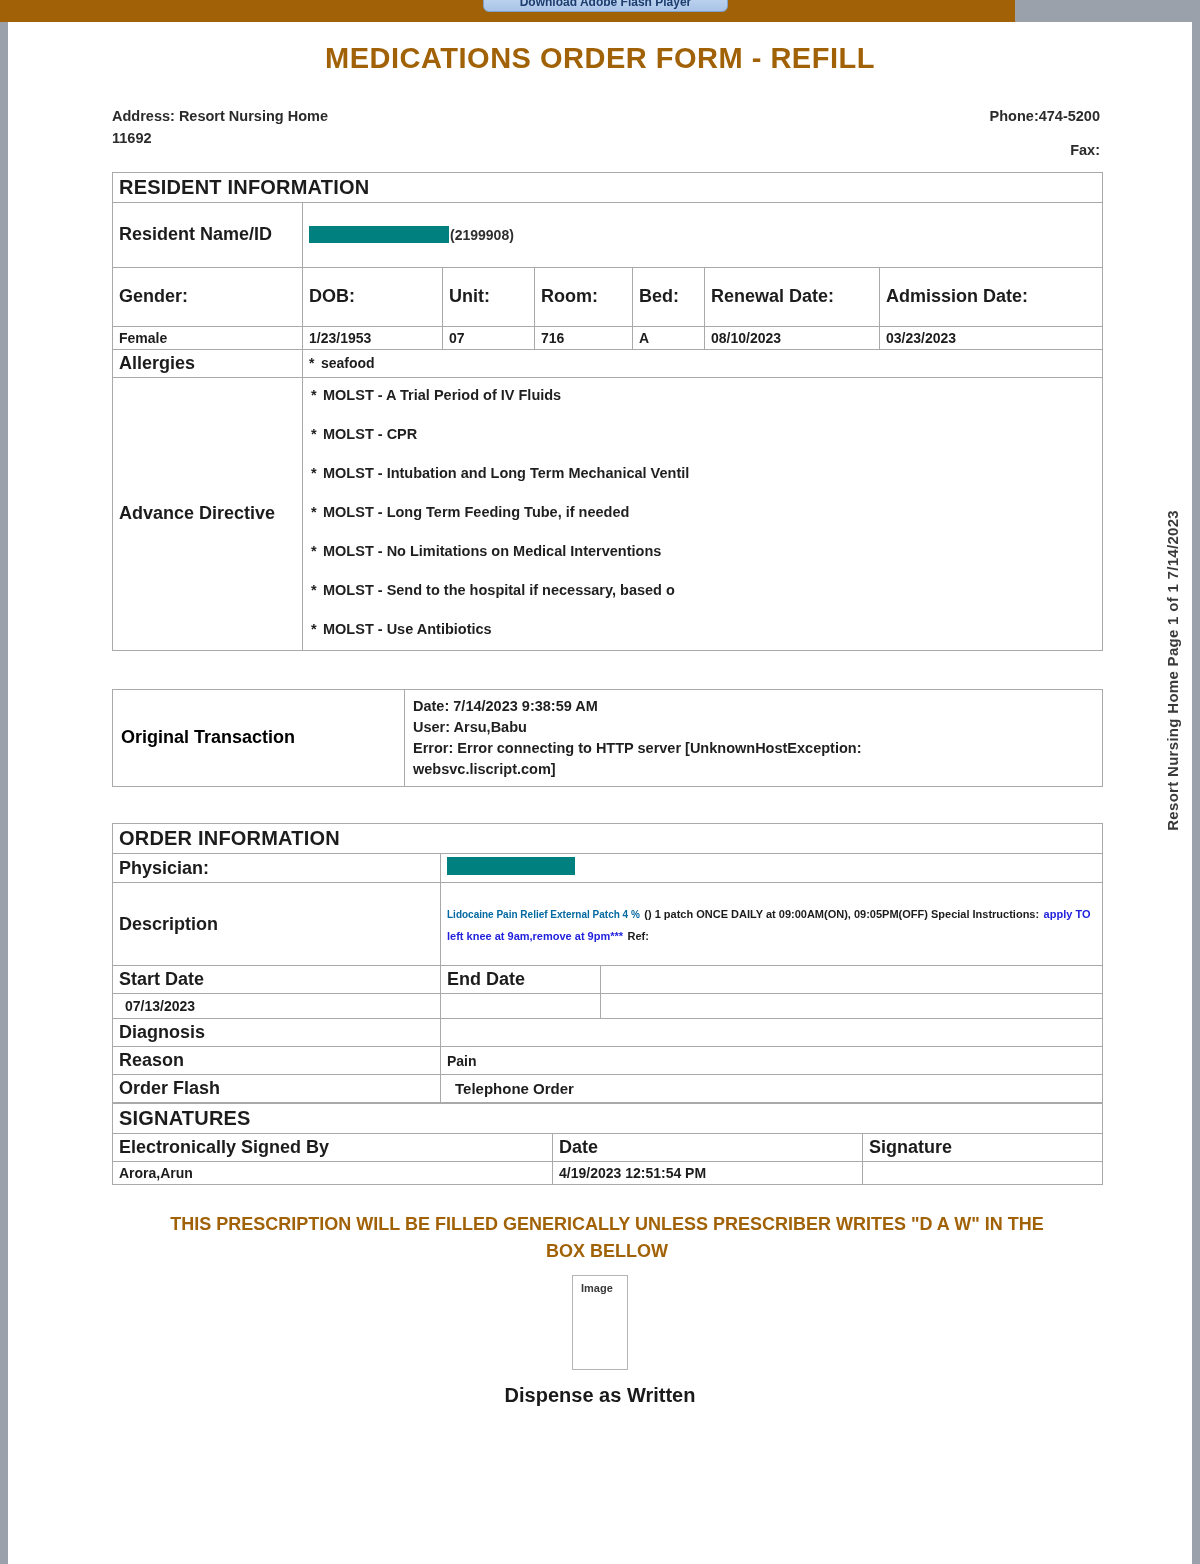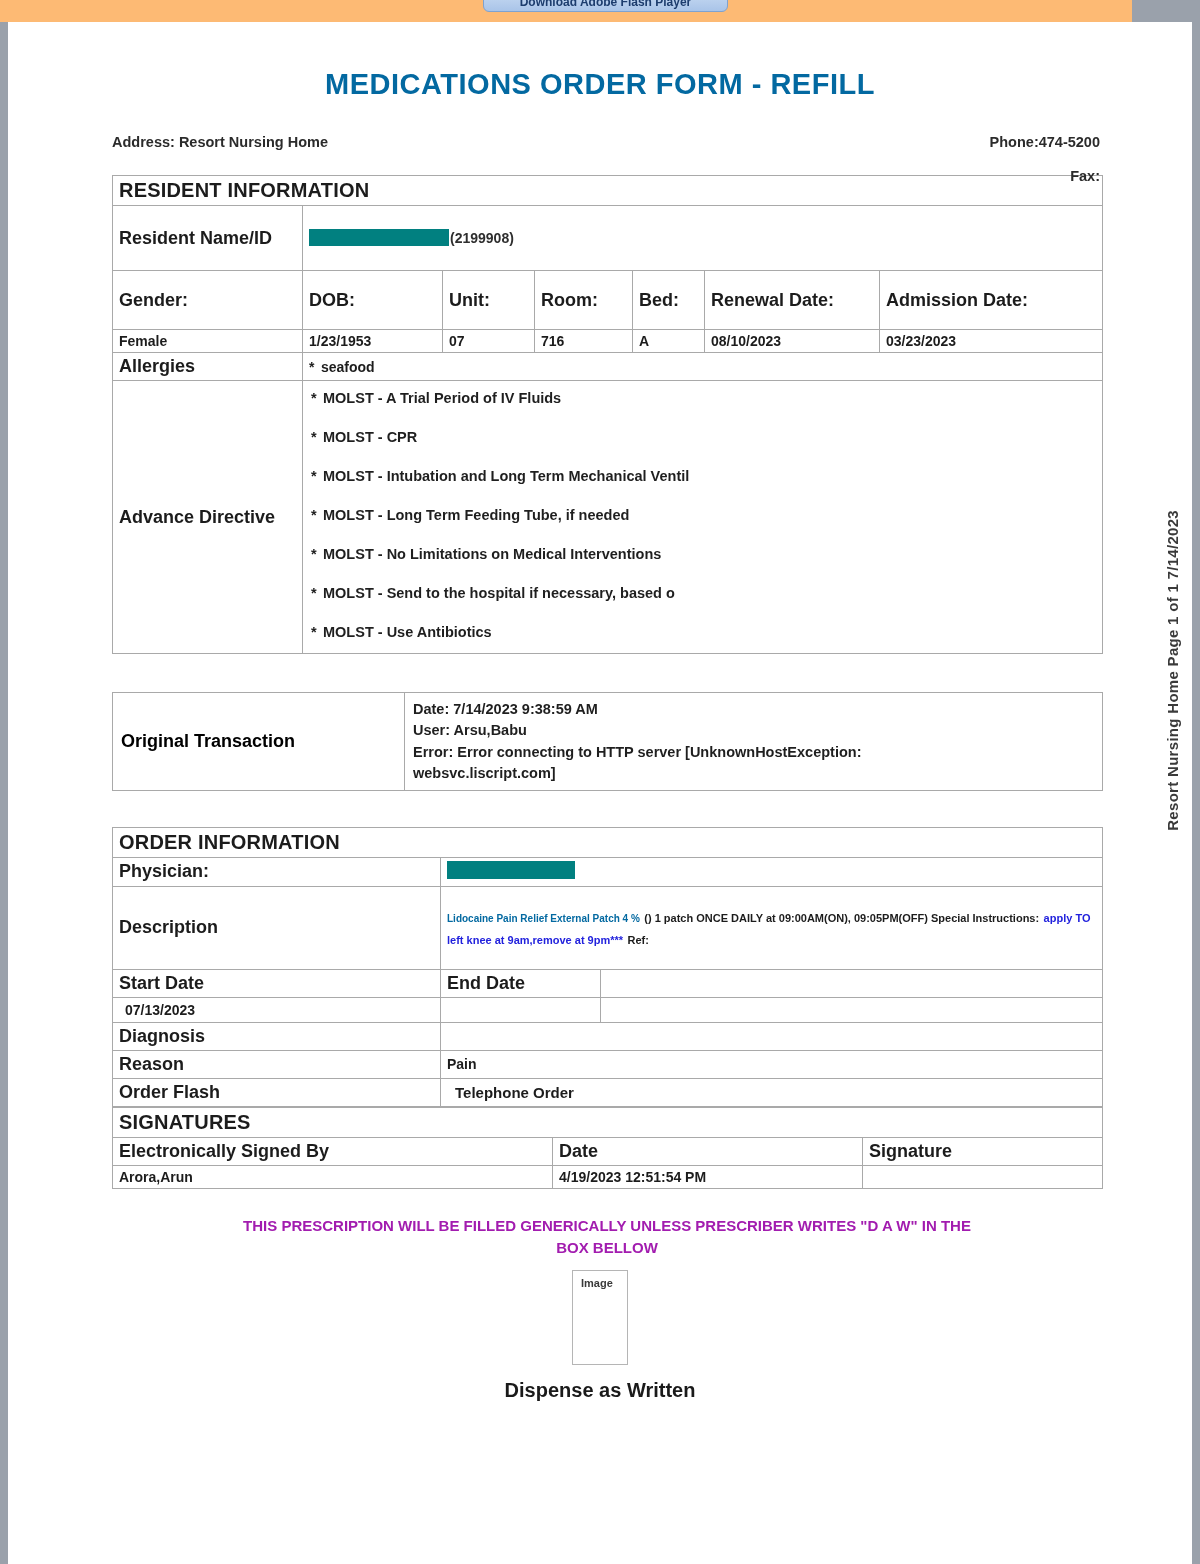--- a/index.html
+++ b/index.html
@@ -10,23 +10,23 @@
     width: 1200px;
     height: 1564px;
     background: #9aa1ab;
     font-family: "Liberation Sans", sans-serif;
     overflow: hidden;
     position: relative;
   }
   .top-bar {
     position: absolute;
     top: 0; left: 0;
-    width: 1132px;
+    width: 1015px;
     height: 22px;
-    background: #fdba74;
+    background: #a16207;
     z-index: 5;
   }
   .top-button {
     position: absolute;
     left: 483px;
     top: -14px;
     width: 245px;
     height: 26px;
     border-radius: 6px;
     background: linear-gradient(#cfe0f5, #a9c4e8);
@@ -46,22 +46,22 @@
     width: 1184px;
     height: 1542px;
     background: #ffffff;
     box-sizing: border-box;
   }
   .doc-title {
     text-align: center;
     font-size: 29px;
     font-weight: bold;
     letter-spacing: 0.5px;
-    color: #0369a1;
-    margin-top: 46px;
+    color: #a16207;
+    margin-top: 20px;
   }
   .addr-block {
     position: relative;
     margin: 30px 92px 0 104px;
     font-size: 14.5px;
     font-weight: bold;
     color: #2b2b2b;
     line-height: 1.55;
   }
   .addr-left {
@@ -169,23 +169,23 @@
   }
   .instr-blue {
     color: #2222dd;
     font-size: 11px;
     font-weight: bold;
   }
   .footer-note {
     margin: 26px 104px 0 104px;
     width: 990px;
     text-align: center;
-    font-size: 15px;
-    font-weight: bold;
-    color: #a21caf;
+    font-size: 18px;
+    font-weight: bold;
+    color: #a16207;
     line-height: 1.5;
   }
   .daw-box {
     width: 56px;
     height: 95px;
     border: 1px solid #b5b5b5;
     margin: 10px auto 0 auto;
     box-sizing: border-box;
     position: relative;
   }
@@ -228,20 +228,21 @@
 <div class="page">
 
   <div class="doc-title">MEDICATIONS ORDER FORM - REFILL</div>
 
   <div class="addr-block">
     <div class="addr-left">
       <div>
         <span>Address:</span>
         <span>Resort Nursing Home</span>
       </div>
+      <div>11692</div>
     </div>
     <div class="addr-right">
       <div>Phone:474-5200</div>
       <div>Fax:</div>
     </div>
   </div>
 
   <table class="grid" style="margin-top:22px;">
     <colgroup>
       <col style="width:190px">

